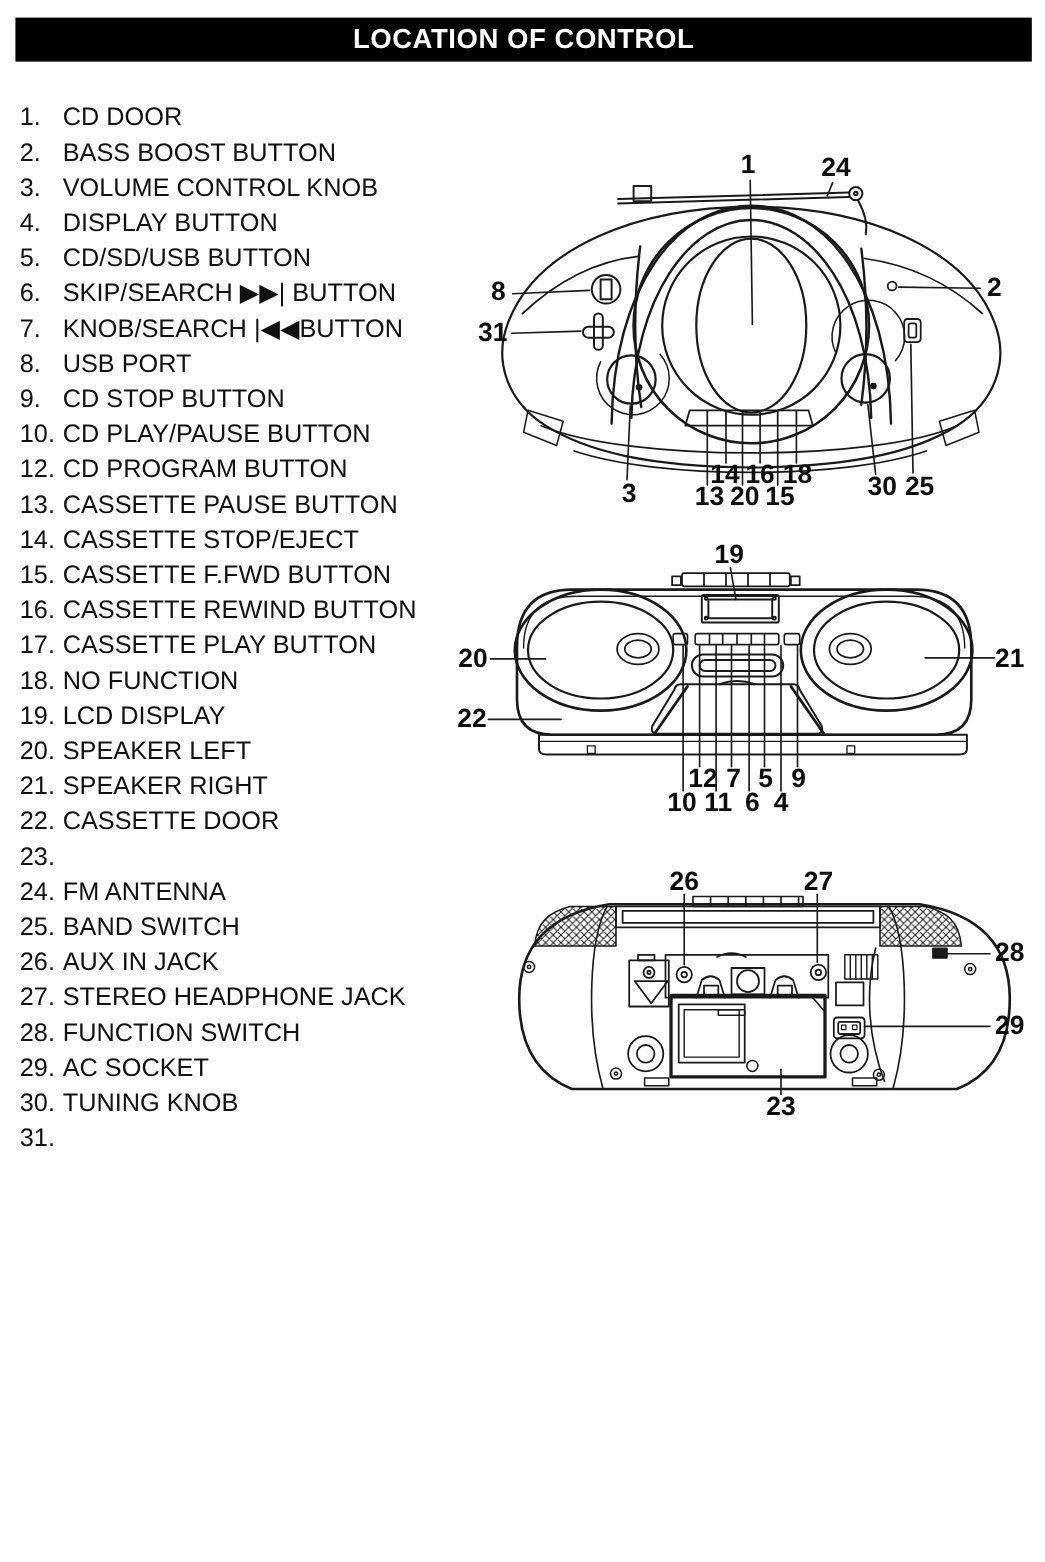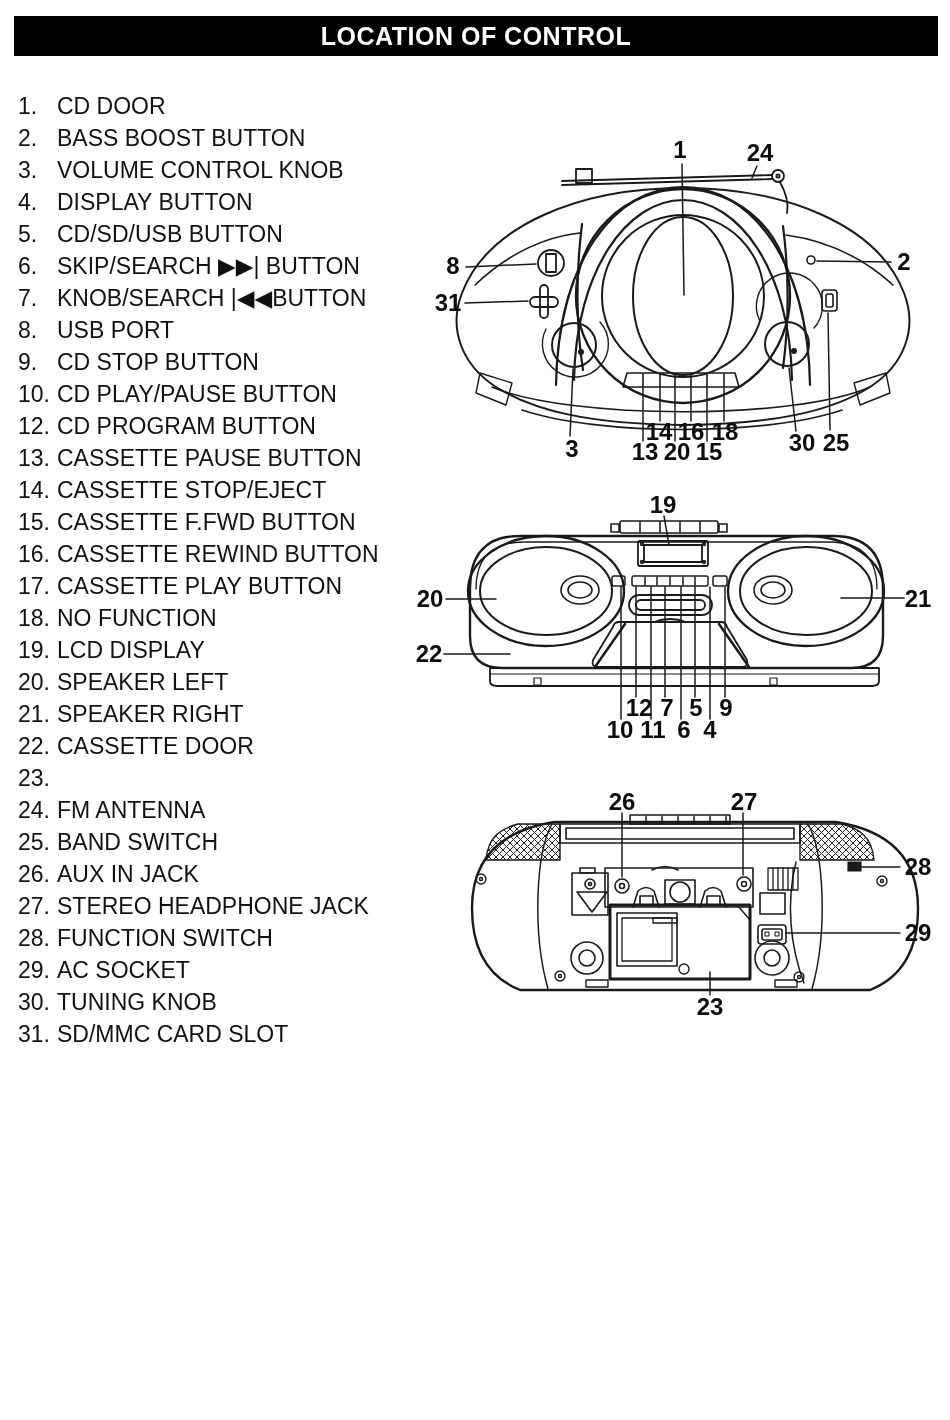--- a/index.html
+++ b/index.html
@@ -170,21 +170,20 @@
         <span class="lbl">AC SOCKET</span>
       </li>
 
       <li>
         <span class="num">30.</span>
         <span class="lbl">TUNING KNOB</span>
       </li>
 
       <li>
         <span class="num">31.</span>
-        <span class="lbl">SD/MMC CARD SLOT</span>
       </li>
     </ol>
 
   <div class="diagram" id="d-top">
     <svg width="515" height="337" viewBox="0 0 515 337" fill="none" stroke="#1a1a1a" stroke-width="2" stroke-linecap="round" stroke-linejoin="round">
       <g>
         <path d="M253,55 C150,55 58,92 32,160 C18,196 32,232 66,254 C104,278 160,291 253,292 C346,291 402,278 440,254 C474,232 488,196 474,160 C448,92 356,55 253,55 Z"></path>
         <path d="M45,152 C80,119 115,104 150,100" stroke-width="1.6"></path>
         <path d="M356,102 C392,107 428,120 463,152" stroke-width="1.6"></path>
         <path d="M152,91 C146,140 146,192 153,237" stroke-width="2.2"></path>

